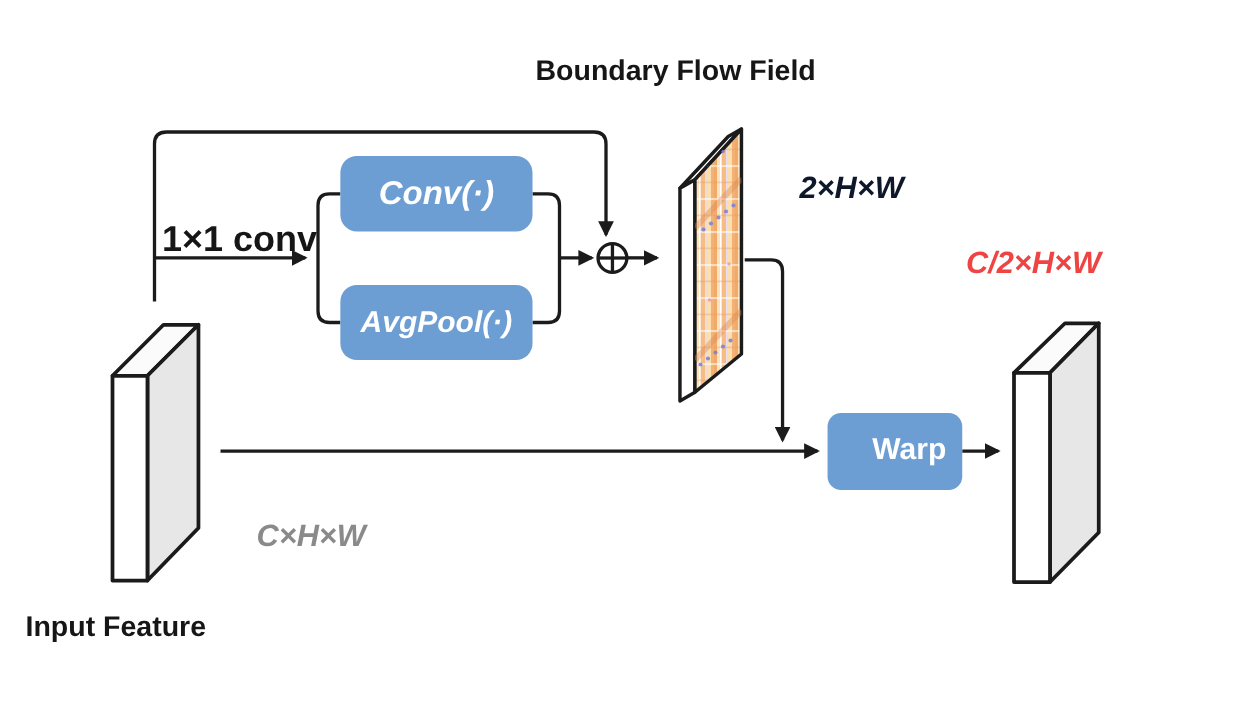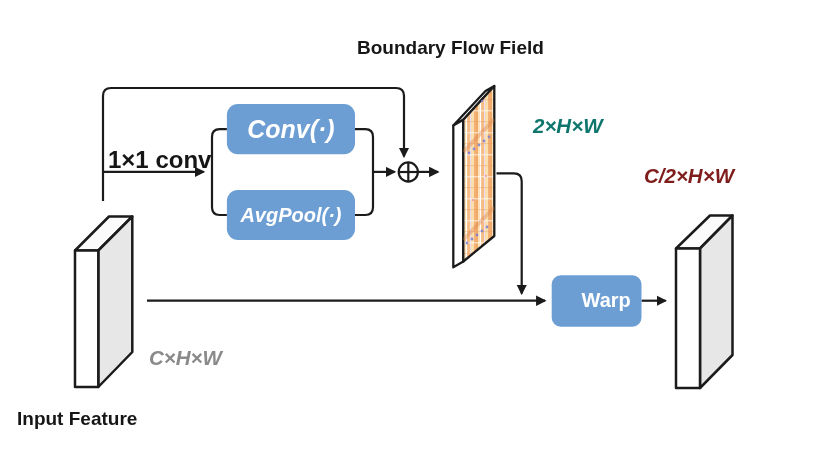--- a/index.html
+++ b/index.html
@@ -13,26 +13,26 @@
   .stage svg{position:absolute;left:0;top:0;}
   .txt{position:absolute;white-space:nowrap;line-height:1.15;}
   .caption{font-weight:bold;font-size:19px;color:#161616;}
   #title{left:357px;top:37px;}
   #input-caption{left:17px;top:408px;text-align:right;}
   #aligned-caption{left:603px;top:407px;}
   #conv1x1-label{left:108px;top:146px;font-weight:bold;font-size:24px;color:#161616;}
   .dim{font-weight:bold;font-style:italic;font-size:20.5px;}
   #dim-flow{left:533px;top:114px;}
   #dim-aligned{left:644px;top:164px;}
-  #dim-input{left:149px;top:346px;text-align:right;}
+  #dim-input{left:171px;top:346px;text-align:right;}
   .node-label{
     position:absolute;display:flex;align-items:center;justify-content:center;
     color:#ffffff;font-weight:bold;
   }
-  #conv-label{left:226.9px;top:104px;width:128.1px;height:50.3px;font-size:25px;font-style:italic;}
+  #conv-label{left:226.9px;top:104px;width:128.1px;height:50.3px;font-size:22px;font-style:italic;}
   #avgpool-label{left:226.9px;top:190px;width:128.1px;height:50px;font-size:20px;font-style:italic;text-align:right;}
   #warp-label{left:551.7px;top:275.3px;width:109px;height:51.4px;font-size:20px;}
 </style>
 </head>
 <body>
 
 <div class="stage">
 
   <svg width="822" height="470" viewBox="0 0 822 470">
     <defs>
@@ -124,18 +124,18 @@
   </svg>
 
   <div class="txt caption" id="title">Boundary Flow Field</div>
 
   <div class="txt" id="conv1x1-label">1×1 conv</div>
 
   <div class="node-label" id="conv-label">Conv(·)</div>
   <div class="node-label" id="avgpool-label">AvgPool(·)</div>
   <div class="node-label" id="warp-label">Warp</div>
 
-  <div class="txt dim" id="dim-flow" style="color:#0f766e">2×H×W</div>
-  <div class="txt dim" id="dim-aligned" style="color:#7f1d1d">C/2×H×W</div>
+  <div class="txt dim" id="dim-flow" style="color:#0f172a">2×H×W</div>
+  <div class="txt dim" id="dim-aligned" style="color:#ef4444">C/2×H×W</div>
   <div class="txt dim" id="dim-input" style="color:#8a8a8a">C×H×W</div>
 
   <div class="txt caption" id="input-caption">Input Feature</div>
 </div>
 
 </body></html>

